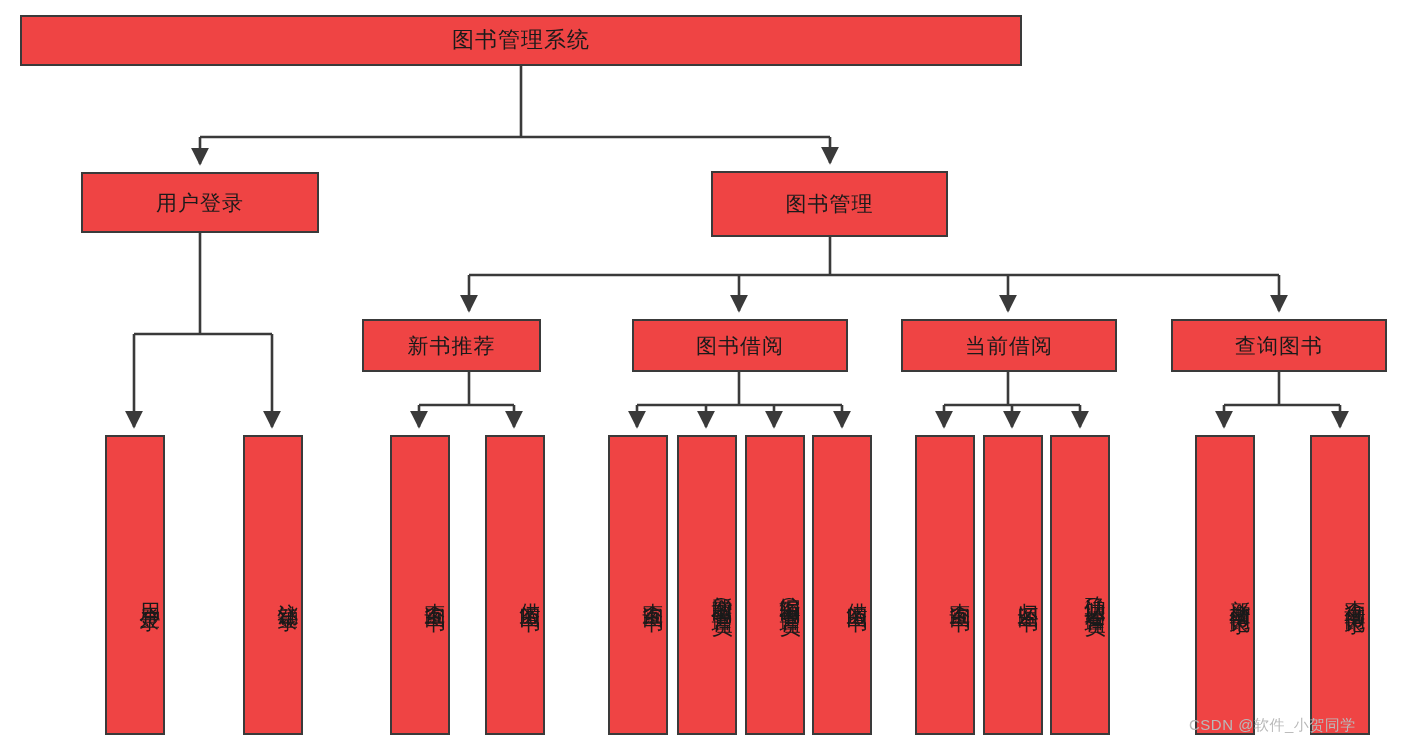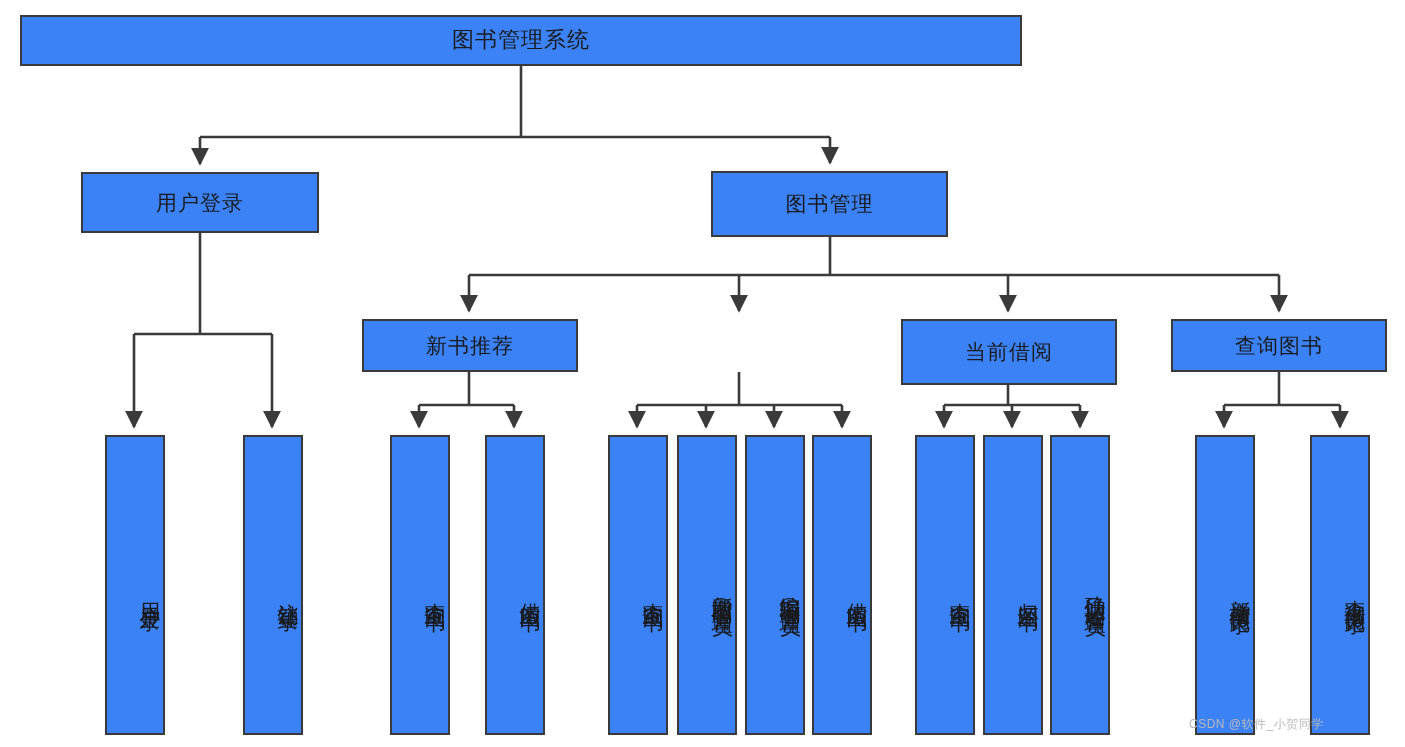--- a/index.html
+++ b/index.html
@@ -23,21 +23,21 @@
     left: 0;
     top: 0;
     width: 1405px;
     height: 747px;
     pointer-events: none;
   }
   .node {
     position: absolute;
     box-sizing: border-box;
     border: 2.5px solid #3a3a3a;
-    background: #3b82f6;
+    background: #ef4444;
     color: #1a1a1a;
     display: flex;
     align-items: center;
     justify-content: center;
     text-align: right;
     overflow: hidden;
   }
   .node.horiz {
     font-size: 21px;
     line-height: 1.2;
@@ -51,21 +51,21 @@
     letter-spacing: 3px;
     padding-top: 14px;
     align-items: flex-start;
     justify-content: center;
   }
   .node.root {
     font-size: 22px;
   }
   .watermark {
     position: absolute;
-    font-size: 12px;
+    font-size: 15px;
     color: #b9b9b9;
     letter-spacing: 0.5px;
     white-space: nowrap;
     user-select: none;
   }
 </style>
 </head>
 <body>
 
 <div id="canvas">
@@ -119,24 +119,25 @@
       <path d="M 1340 405 L 1340 427" marker-end="url(#arw)"></path>
     </g>
   </svg>
 
   <div class="node horiz root" style="left:20px; top:15px; width:1002px; height:51px;">图书管理系统</div>
 
   <div class="node horiz" style="left:81px; top:172px; width:238px; height:61px;">用户登录</div>
 
   <div class="node horiz" style="left:711px; top:171px; width:237px; height:66px;">图书管理</div>
 
-  <div class="node horiz" style="left:362px; top:319px; width:216px; height:53px;">新书推荐</div>
+  <div class="node horiz" style="left:362px; top:319px; width:179px; height:53px;">新书推荐</div>
 
+  <div class="node horiz" style="left:632px; top:319px; width:216px; height:53px;">图书借阅</div>
 
-  <div class="node horiz" style="left:901px; top:319px; width:216px; height:66px;">当前借阅</div>
+  <div class="node horiz" style="left:901px; top:319px; width:216px; height:53px;">当前借阅</div>
 
   <div class="node horiz" style="left:1171px; top:319px; width:216px; height:53px;">查询图书</div>
 
   <div class="node vert" style="left:105px; top:435px; width:60px; height:300px;">用户登录</div>
 
   <div class="node vert" style="left:243px; top:435px; width:60px; height:300px;">注销登录</div>
 
   <div class="node vert" style="left:390px; top:435px; width:60px; height:300px;">查询图书</div>
 
   <div class="node vert" style="left:485px; top:435px; width:60px; height:300px;">借阅图书</div>

